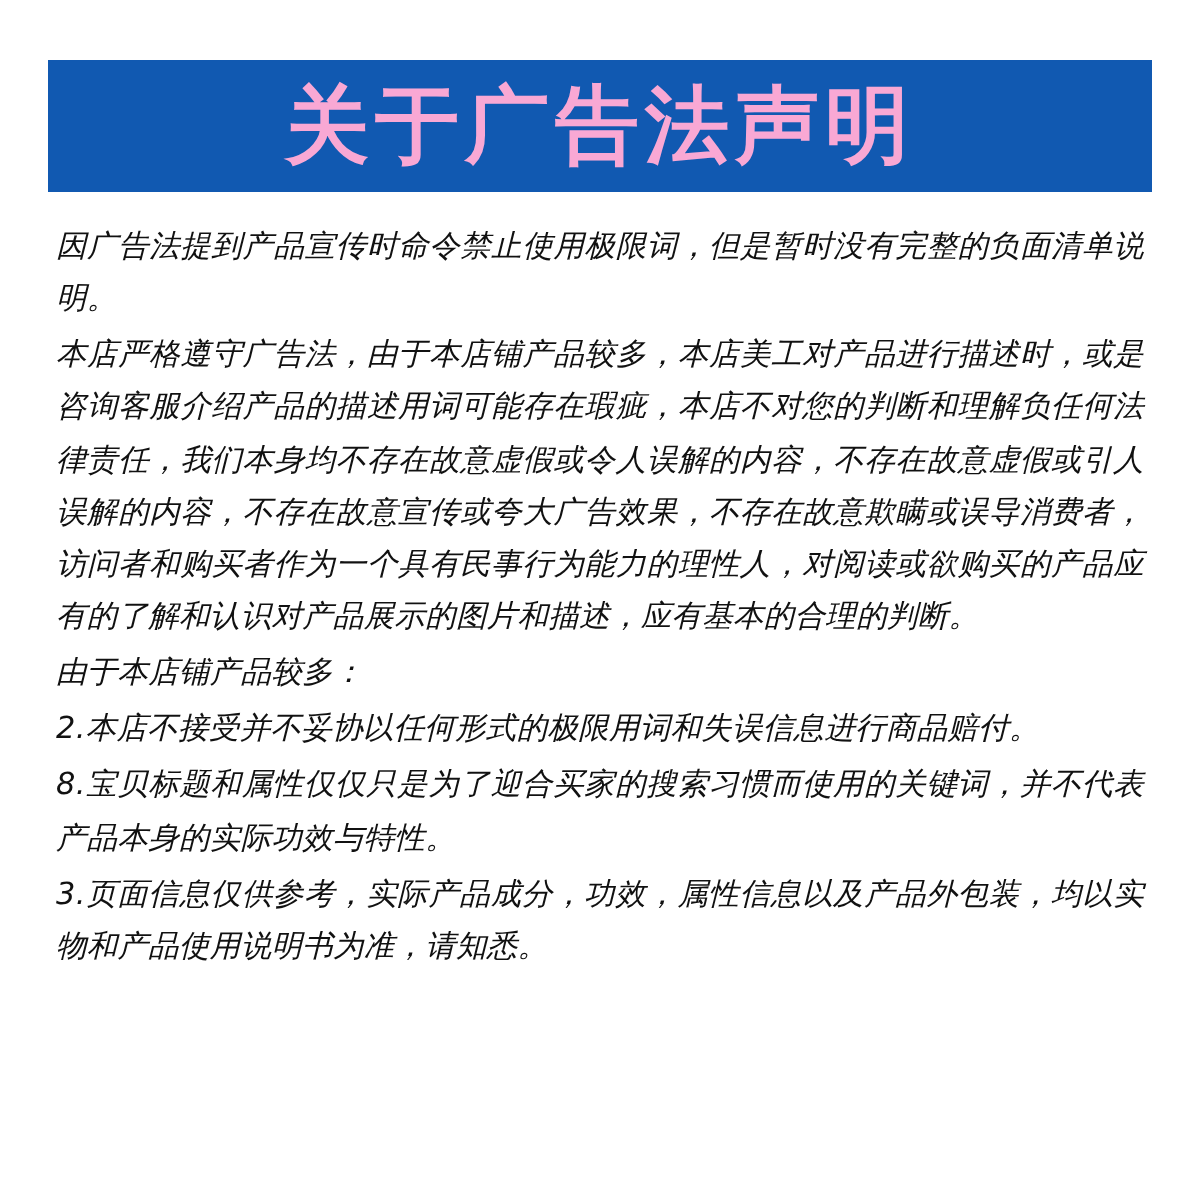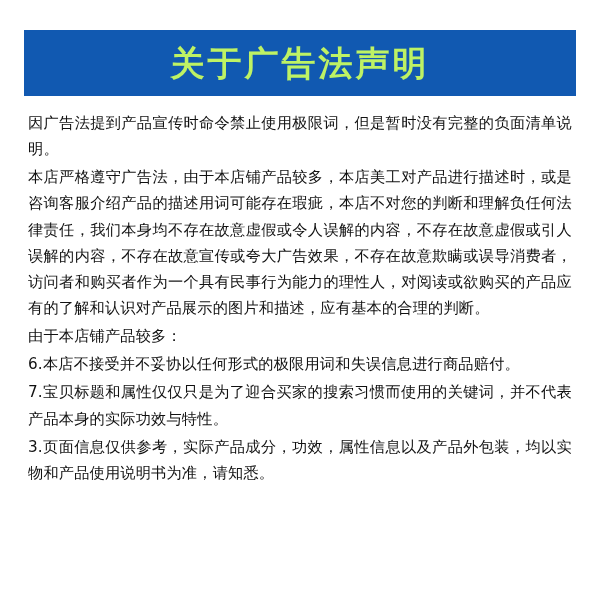--- a/index.html
+++ b/index.html
@@ -23,39 +23,40 @@
   }
   .title-banner {
     background: #1159b1;
     height: 66px;
     display: flex;
     align-items: center;
     justify-content: center;
     margin: 0 0 0 0;
   }
   .title-banner .title-text {
-    color: #bef264;
-    font-size: 34px;
+    color: #f9a8d4;
+    font-size: 42px;
     font-weight: bold;
     letter-spacing: 3px;
     font-family: "DejaVu Sans", "Liberation Sans", sans-serif;
     line-height: 1;
   }
   .body-block {
     padding: 14px 4px 0 4px;
   }
   .para {
     color: #111111;
     font-size: 15.2px;
     line-height: 1.72;
     text-align: justify;
     text-justify: inter-ideograph;
     margin: 0 0 2px 0;
     font-family: "DejaVu Sans", "Liberation Sans", sans-serif;
     letter-spacing: 0.2px;
+    font-style: italic;
   }
   .para.tight {
     margin-bottom: 0;
   }
   .footer-spacer {
     height: 22px;
   }
 </style>
 </head>
 <body>
@@ -63,19 +64,19 @@
 <div class="page">
 
   <div class="title-banner">
     <div class="title-text">关于广告法声明</div>
   </div>
 
   <div class="body-block">
     <p class="para">因广告法提到产品宣传时命令禁止使用极限词，但是暂时没有完整的负面清单说明。</p>
     <p class="para">本店严格遵守广告法，由于本店铺产品较多，本店美工对产品进行描述时，或是咨询客服介绍产品的描述用词可能存在瑕疵，本店不对您的判断和理解负任何法律责任，我们本身均不存在故意虚假或令人误解的内容，不存在故意虚假或引人误解的内容，不存在故意宣传或夸大广告效果，不存在故意欺瞒或误导消费者，访问者和购买者作为一个具有民事行为能力的理性人，对阅读或欲购买的产品应有的了解和认识对产品展示的图片和描述，应有基本的合理的判断。</p>
     <p class="para">由于本店铺产品较多：</p>
-    <p class="para">6.本店不接受并不妥协以任何形式的极限用词和失误信息进行商品赔付。</p>
-    <p class="para">7.宝贝标题和属性仅仅只是为了迎合买家的搜索习惯而使用的关键词，并不代表产品本身的实际功效与特性。</p>
+    <p class="para">2.本店不接受并不妥协以任何形式的极限用词和失误信息进行商品赔付。</p>
+    <p class="para">8.宝贝标题和属性仅仅只是为了迎合买家的搜索习惯而使用的关键词，并不代表产品本身的实际功效与特性。</p>
     <p class="para tight">3.页面信息仅供参考，实际产品成分，功效，属性信息以及产品外包装，均以实物和产品使用说明书为准，请知悉。</p>
   </div>
 
   <div class="footer-spacer"></div>
 </div>
 
 </body></html>

